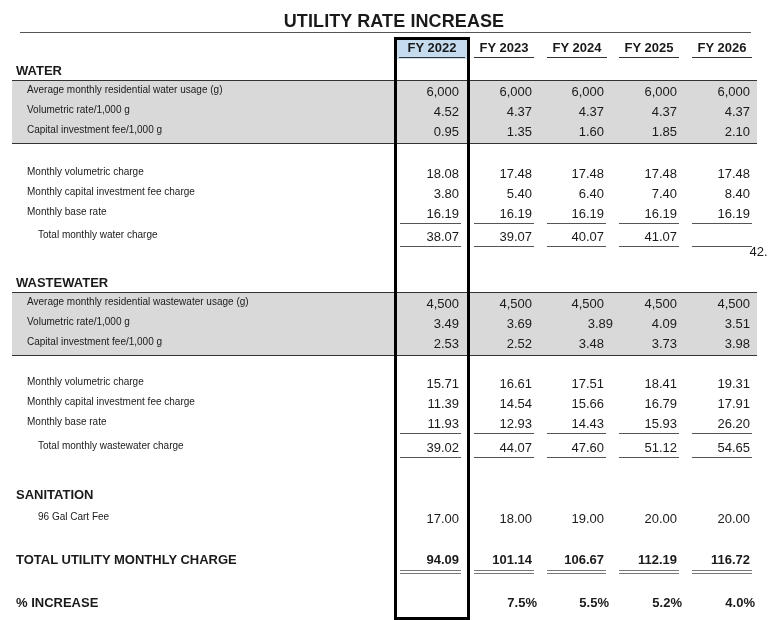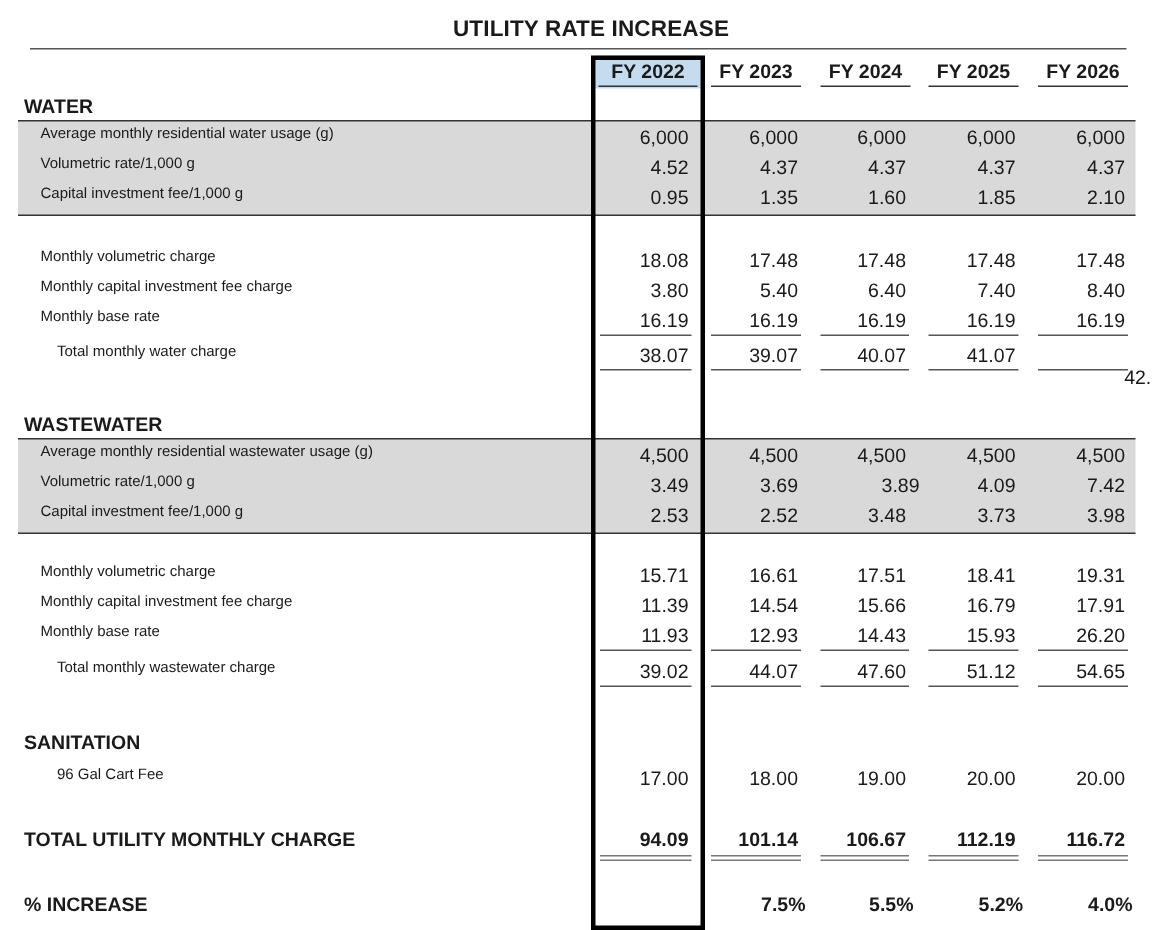--- a/index.html
+++ b/index.html
@@ -1,19 +1,19 @@
 <!DOCTYPE html>
 <html><head>
 <meta charset="utf-8">
 <style>
   html, body { margin:0; padding:0; background:#ffffff; }
   body { width:768px; height:620px; position:relative; overflow:hidden;
          font-family:"Liberation Sans", sans-serif; color:#1a1a1a; }
   .abs { position:absolute; }
-  .title { left:0; width:768px; top:11px; text-align:center; font-size:15px; font-weight:bold; letter-spacing:0.1px; padding-left:20px; box-sizing:border-box;}
+  .title { left:0; width:768px; top:11px; text-align:center; font-size:18px; font-weight:bold; letter-spacing:0.1px; padding-left:20px; box-sizing:border-box;}
   .title-rule { left:20px; width:731px; top:32px; height:0; border-top:1px solid #555; }
   .colhdr { top:37px; height:22px; font-size:13px; font-weight:bold; text-align:center; line-height:22px; }
   .colhdr .u { position:absolute; left:2px; right:2px; bottom:1px; border-bottom:1px solid #333; }
   .hl { background:#c5dcef; }
   .sec { left:16px; font-size:13px; font-weight:bold; }
   .band { left:12px; width:745px; background:#d9d9d9; border-top:1px solid #333; border-bottom:1px solid #333; }
   .lbl { left:27px; font-size:10px; }
   .lbl.ind { left:38px; }
   .val { font-size:13px; text-align:right; width:70px; }
   .bold { font-weight:bold; }
@@ -108,21 +108,21 @@
     <div class="ul" style="top: 246px; left: 692px; width: 60px;"></div>
     <div class="abs val" style="top: 296px; left: 389px;">4,500</div>
     <div class="abs val" style="top: 296px; left: 462px;">4,500</div>
     <div class="abs val" style="top: 296px; left: 534px;">4,500</div>
     <div class="abs val" style="top: 296px; left: 607px;">4,500</div>
     <div class="abs val" style="top: 296px; left: 680px;">4,500</div>
     <div class="abs val" style="top: 316px; left: 389px;">3.49</div>
     <div class="abs val" style="top: 316px; left: 462px;">3.69</div>
     <div class="abs val" style="top: 316px; left: 543px;">3.89</div>
     <div class="abs val" style="top: 316px; left: 607px;">4.09</div>
-    <div class="abs val" style="top: 316px; left: 680px;">7.42</div>
+    <div class="abs val" style="top: 316px; left: 680px;">3.51</div>
     <div class="abs val" style="top: 336px; left: 389px;">2.53</div>
     <div class="abs val" style="top: 336px; left: 462px;">2.52</div>
     <div class="abs val" style="top: 336px; left: 534px;">3.48</div>
     <div class="abs val" style="top: 336px; left: 607px;">3.73</div>
     <div class="abs val" style="top: 336px; left: 680px;">3.98</div>
     <div class="abs val" style="top: 376px; left: 389px;">15.71</div>
     <div class="abs val" style="top: 376px; left: 462px;">16.61</div>
     <div class="abs val" style="top: 376px; left: 534px;">17.51</div>
     <div class="abs val" style="top: 376px; left: 607px;">18.41</div>
     <div class="abs val" style="top: 376px; left: 680px;">19.31</div>

